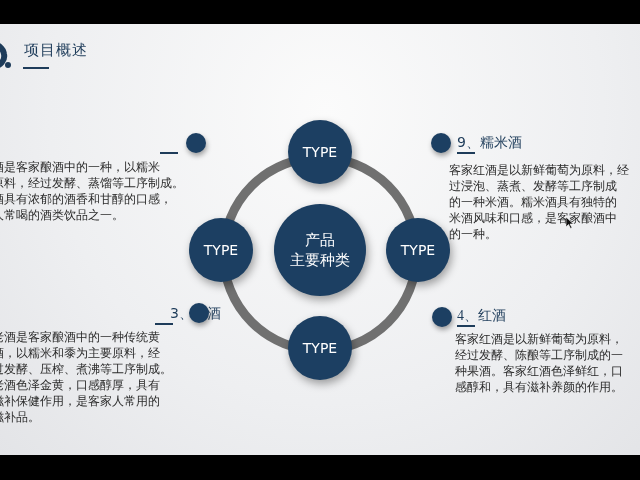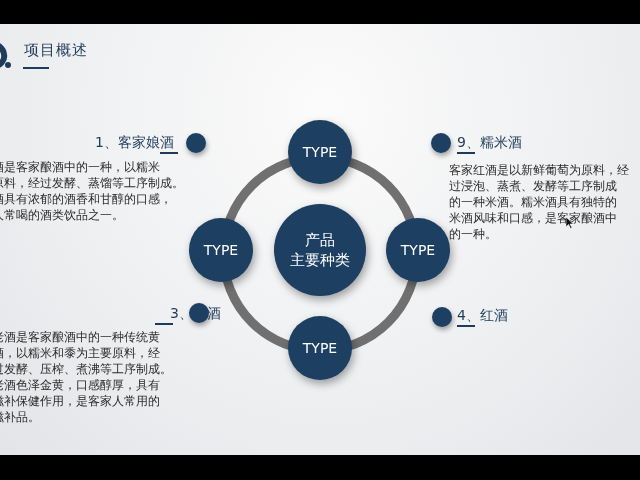--- a/index.html
+++ b/index.html
@@ -84,21 +84,20 @@
     <span>TYPE</span>
   </div>
 
   <div class="circle center-circle">
     <div>
       <div>产品</div>
       <div>主要种类</div>
     </div>
   </div>
 
-  <div class="item-title" style="left:95px; top:110px;">1、客家娘酒</div>
   <div class="item-underline" style="left:160px; top:128px;"></div>
   <div class="dot" style="left:186px; top:109px;"></div>
   <div class="item-desc" style="left:-8px; top:135px;">酒是客家酿酒中的一种，以糯米
 原料，经过发酵、蒸馏等工序制成。
 酒具有浓郁的酒香和甘醇的口感，
 人常喝的酒类饮品之一。</div>
 
   <div class="dot" style="left:431px; top:109px;"></div>
   <div class="item-title" style="left:457px; top:110px;">9、糯米酒</div>
   <div class="item-underline" style="left:457px; top:128px;"></div>
@@ -112,20 +111,24 @@
   <div class="item-underline" style="left:155px; top:299px;"></div>
   <div class="dot" style="left:189px; top:279px;"></div>
   <div class="item-desc" style="left:-8px; top:305px;">老酒是客家酿酒中的一种传统黄
 酒，以糯米和黍为主要原料，经
 过发酵、压榨、煮沸等工序制成。
 老酒色泽金黄，口感醇厚，具有
 滋补保健作用，是客家人常用的
 滋补品。</div>
 
   <div class="dot" style="left:432px; top:283px;"></div>
-  <div class="item-title" style="left:457px; top:283px;">4、红酒</div>
+  <div class="item-title" style="left:457px; top:283px;font-family:Liberation Serif, serif;">4、红酒</div>
   <div class="item-underline" style="left:457px; top:301px;"></div>
+  <div class="item-desc" style="left:455px; top:307px;">  客家红酒是以新鲜葡萄为原料，
+经过发酵、陈酿等工序制成的一
+种果酒。客家红酒色泽鲜红，口
+感醇和，具有滋补养颜的作用。</div>
 
   <svg class="cursor" style="width:8px;height:12px;" viewBox="0 0 8 12">
     <path d="M0 0 L0 10 L2.5 7.5 L4.5 11.5 L6 10.8 L4 7 L7.5 7 Z" fill="#111" stroke="#fff" stroke-width="0.6"></path>
   </svg>
 
 </div>
 
 </body></html>

